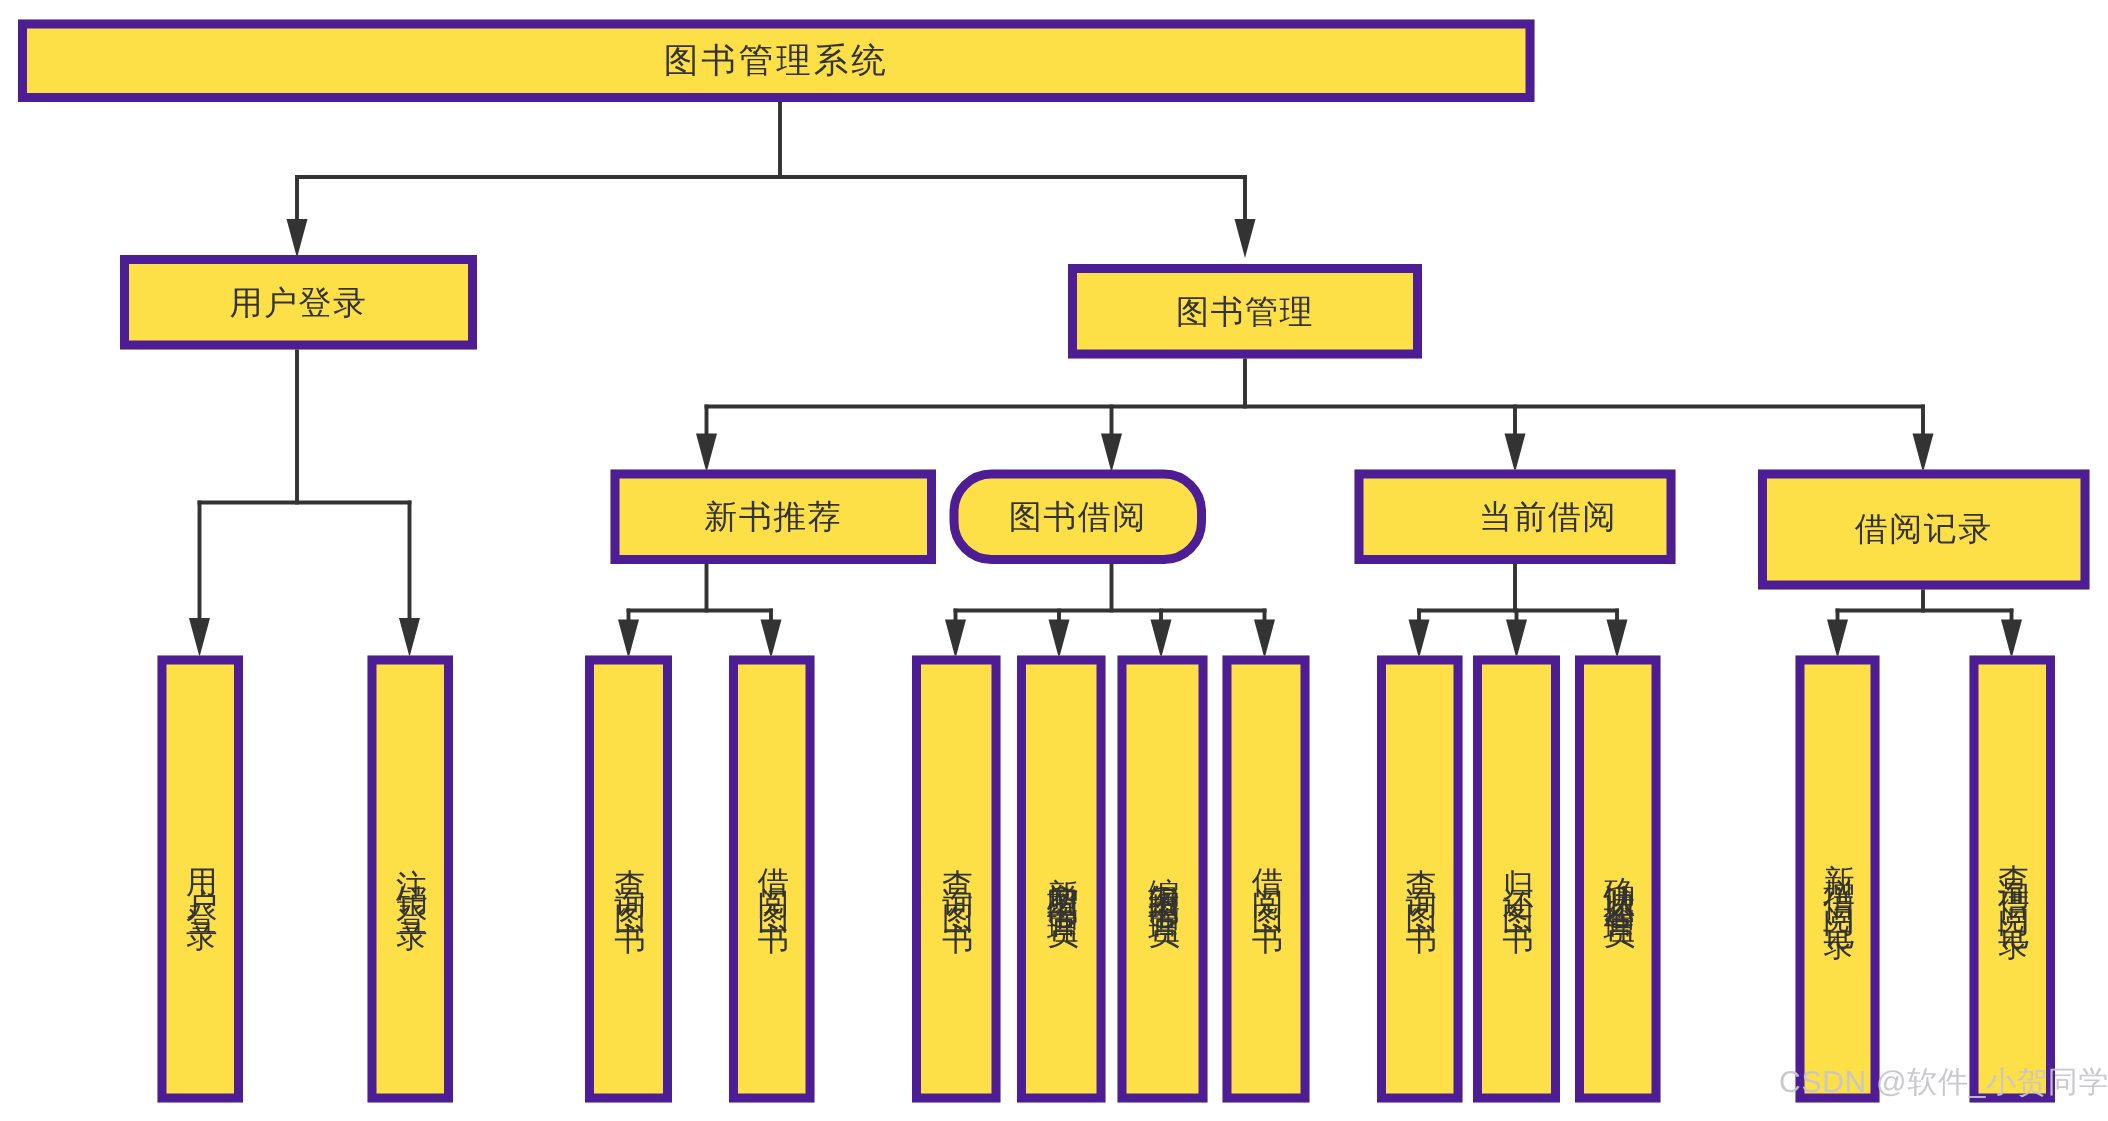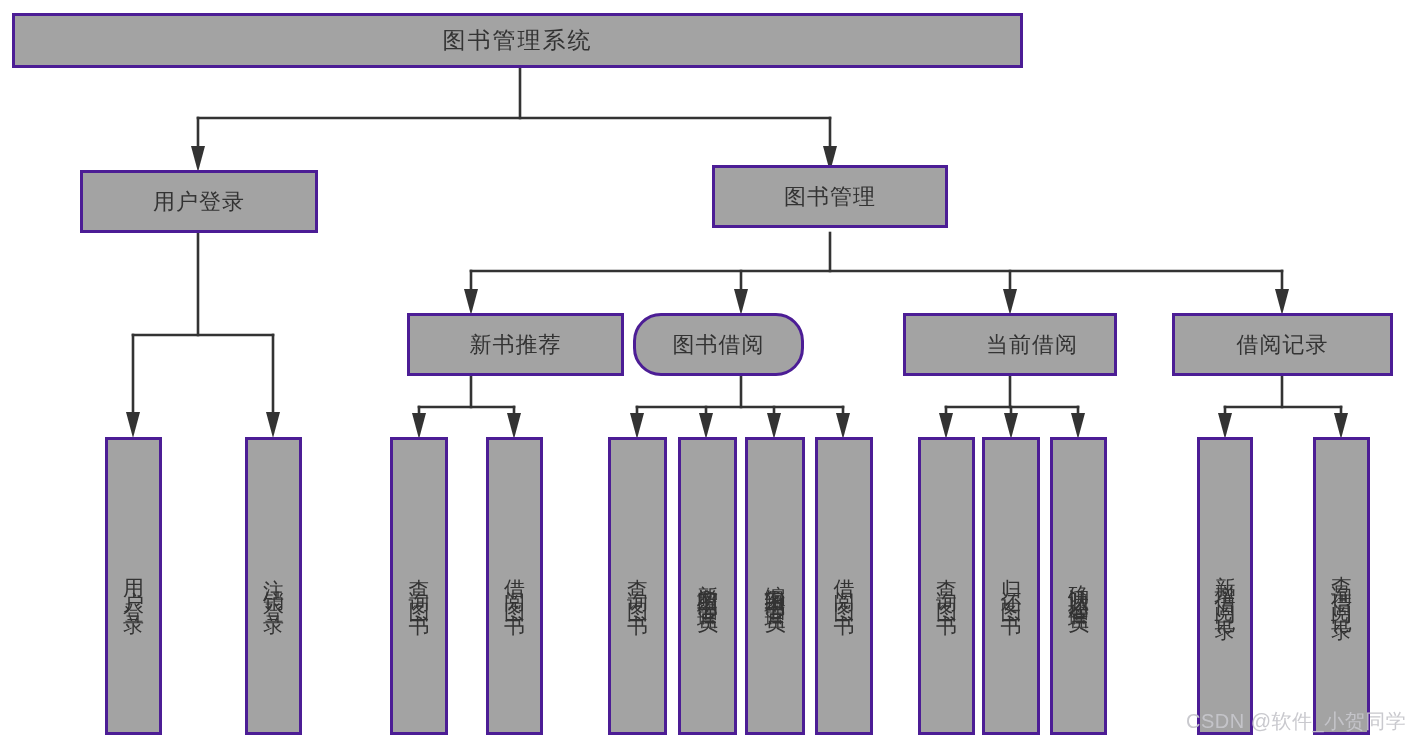--- a/index.html
+++ b/index.html
@@ -18,22 +18,22 @@
   svg.links {
     position: absolute;
     left: 0; top: 0;
     width: 1405px;
     height: 747px;
     z-index: 1;
   }
   .node {
     position: absolute;
     box-sizing: border-box;
-    border: 3px solid #4c1d95;
-    background: #a3a3a3;
+    border: 6px solid #4c1d95;
+    background: #fde047;
     color: #333333;
     display: flex;
     align-items: center;
     justify-content: center;
     z-index: 2;
     white-space: nowrap;
   }
   .node.h { font-size: 22px; letter-spacing: 1px; }
   .node.root { font-size: 23px; letter-spacing: 2px; }
   .node.v {
@@ -126,26 +126,26 @@
       <polygon points="1071,413 1085,413 1078,439"></polygon>
 
       <polygon points="1218,413 1232,413 1225,439"></polygon>
       <polygon points="1334,413 1348,413 1341,439"></polygon>
     </g>
   </svg>
 
   <div class="node h root" style="left:12px; top:13px; width:1011px; height:55px;">图书管理系统</div>
 
   <div class="node h" style="left:80px; top:170px; width:238px; height:63px;">用户登录</div>
-  <div class="node h" style="left:712px; top:165px; width:236px; height:63px;">图书管理</div>
+  <div class="node h" style="left:712px; top:176px; width:236px; height:63px;">图书管理</div>
 
   <div class="node h" style="left:363px; top:313px; width:217px; height:63px;margin-left:44px;">新书推荐</div>
   <div class="node h" style="left:633px; top:313px; width:171px; height:63px;border-radius:28px;">图书借阅</div>
   <div class="node h" style="left:903px; top:313px; width:214px; height:63px;padding-left:44px;">当前借阅</div>
-  <div class="node h" style="left:1172px; top:313px; width:221px; height:63px;">借阅记录</div>
+  <div class="node h" style="left:1172px; top:313px; width:221px; height:80px;">借阅记录</div>
 
   <div class="node v" style="left: 105px; top: 437px; width: 57px; height: 298px; letter-spacing: 12px;">用户登录</div>
   <div class="node v" style="left: 245px; top: 437px; width: 57px; height: 298px; letter-spacing: 12px;">注销登录</div>
 
   <div class="node v" style="left: 390px; top: 437px; width: 58px; height: 298px; letter-spacing: 12px;">查询图书</div>
   <div class="node v" style="left: 486px; top: 437px; width: 57px; height: 298px; letter-spacing: 12px;">借阅图书</div>
 
   <div class="node v" style="left: 608px; top: 437px; width: 59px; height: 298px; letter-spacing: 12px;">查询图书</div>
   <div class="node v" style="left: 678px; top: 437px; width: 59px; height: 298px; letter-spacing: 4px;">新增图书（管理员）</div>
   <div class="node v" style="left: 745px; top: 437px; width: 60px; height: 298px; letter-spacing: 4px;">编辑图书（管理员）</div>

